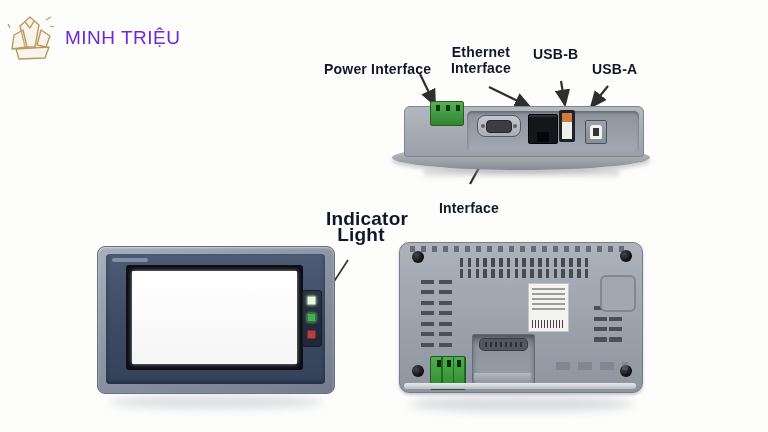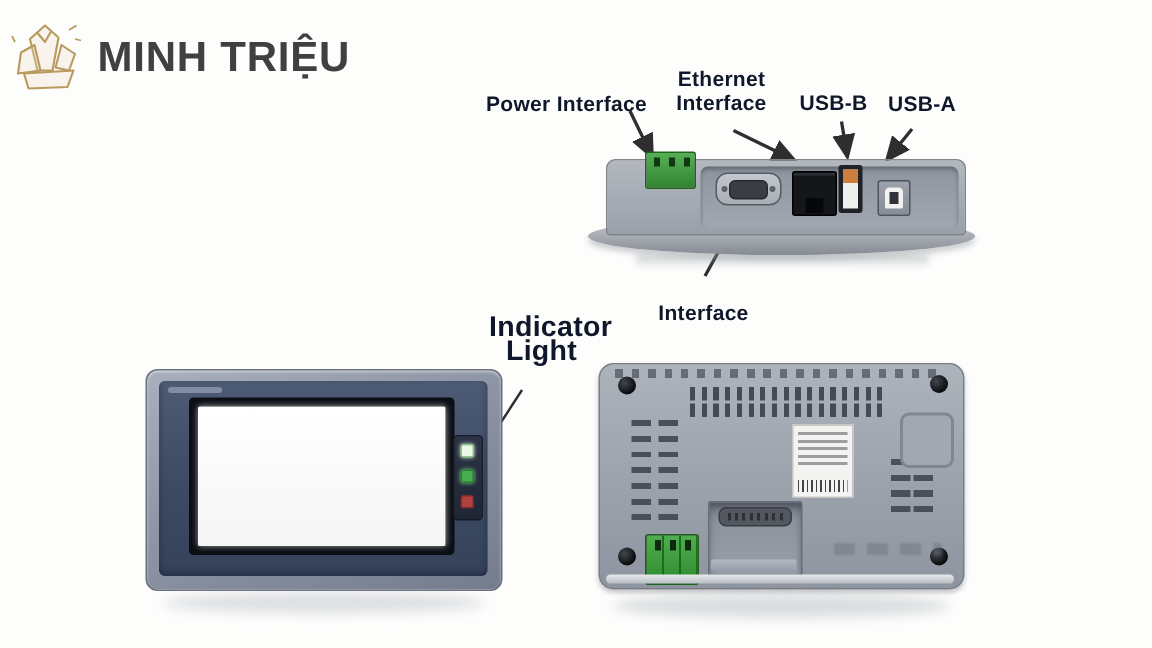--- a/index.html
+++ b/index.html
@@ -3,28 +3,28 @@
 <meta charset="utf-8">
 <style>
   html,body{margin:0;padding:0;}
   .canvas{position:relative;width:768px;height:432px;background:#fdfdfc;overflow:hidden;
           font-family:"Liberation Sans",sans-serif;}
   .abs{position:absolute;}
 
   
   .logo{left:6px;top:12px;height:52px;display:flex;align-items:center;gap:9px;cursor:pointer;}
   .logo svg{display:block;}
-  .brand-name{font-size:28px;font-weight:700;color:#404040;letter-spacing:.5px;white-space:nowrap;}
+  .brand-name{font-size:19px;font-weight:400;color:#6d28d9;letter-spacing:.5px;white-space:nowrap;}
 
   
   .lbl{color:#0f172a;font-size:14px;font-weight:600;letter-spacing:.2px;white-space:nowrap;}
   .lbl.center{text-align:center;white-space:normal;}
   .lbl-power{left:301px;top:61px;padding-left:23px;}
   .lbl-eth{left:442px;top:45px;width:78px;line-height:15.5px;}
-  .lbl-usbb{left:533px;top:60px;}
+  .lbl-usbb{left:533px;top:46px;}
   .lbl-usba{left:592px;top:61px;}
   .lbl-comm{left:410px;top:184px;width:118px;line-height:16px;}
   .lbl-ind{left:326px;top:211px;width:70px;line-height:16px;font-size:19px;}
 
   
   .tv-base{left:392px;top:145px;width:258px;height:25px;border-radius:50%;
            background:linear-gradient(180deg,#c6cad0,#878c94);
            box-shadow:0 3px 4px rgba(140,145,152,.45);}
   .tv-body{left:404px;top:106px;width:238px;height:49px;border-radius:6px 6px 3px 3px;
            background:linear-gradient(180deg,#b3b8bf,#9aa0a9);border:1px solid #80858d;}

